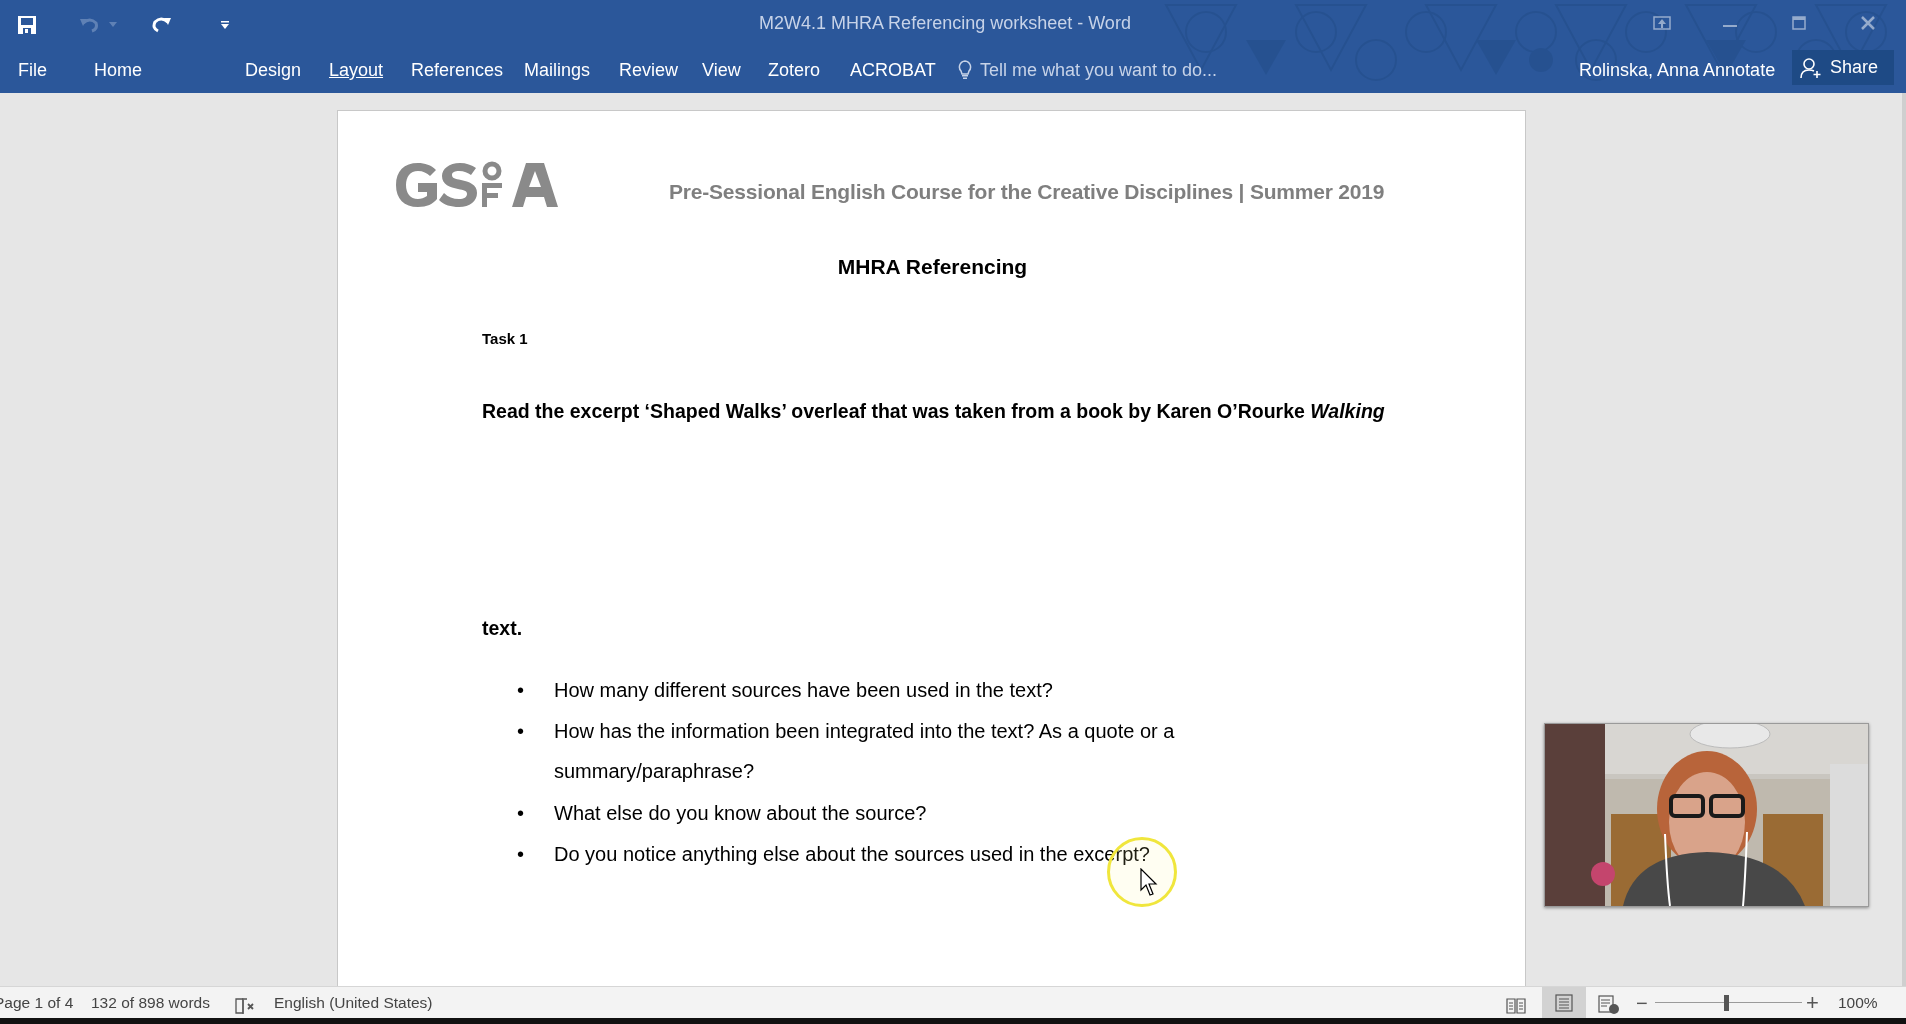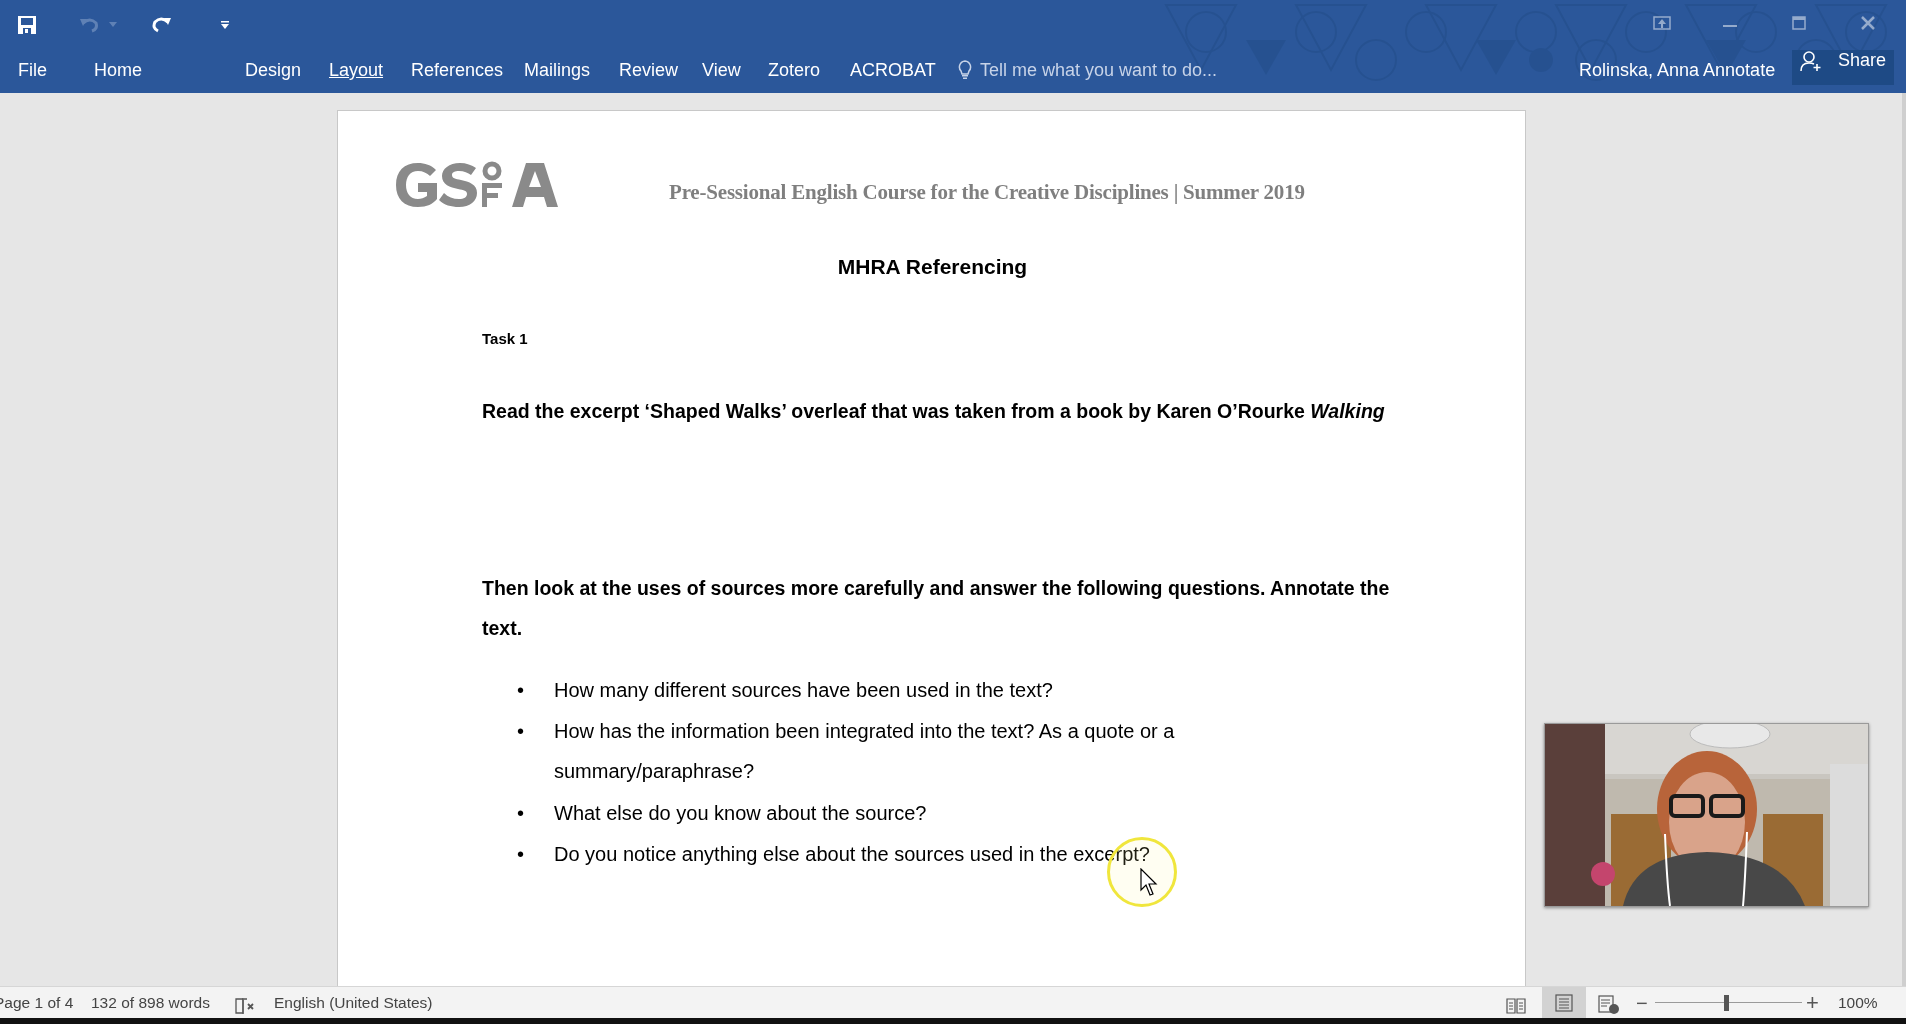--- a/index.html
+++ b/index.html
@@ -6,26 +6,26 @@
   body { width:1906px; height:1024px; position:relative; overflow:hidden; background:#e6e6e6; font-family:"DejaVu Sans", sans-serif; }
   .titlebar { position:absolute; left:0; top:0; width:1906px; height:93px; background:#2b579a; color:#fff; overflow:hidden; }
   .titlebar .pattern { position:absolute; right:0; top:0; width:760px; height:93px; opacity:0.35; }
   .qat-btn { position:absolute; top:0; width:30px; height:30px; display:flex; align-items:center; justify-content:center; }
   .win-title { position:absolute; top:13px; left:0; width:1890px; text-align:center; font-size:18px; color:#c7d3e8; font-family:"Liberation Sans", sans-serif; }
   .win-ctrl { position:absolute; top:8px; width:40px; height:30px; display:flex; align-items:center; justify-content:center; opacity:0.5; }
   .tabs { position:absolute; top:55px; left:0; height:30px; display:flex; align-items:center; font-family:"Liberation Sans", sans-serif; font-size:18px; }
   .tab { position:absolute; top:0; height:30px; line-height:30px; color:#fff; white-space:nowrap; }
   .tellme { position:absolute; top:55px; left:958px; height:30px; display:flex; align-items:center; gap:8px; color:#c7d3e8; font-family:"Liberation Sans", sans-serif; font-size:18px; }
   .user { position:absolute; top:55px; left:1579px; height:30px; line-height:30px; color:#fff; font-family:"Liberation Sans", sans-serif; font-size:18px; }
-  .share { position:absolute; top:50px; left:1792px; width:102px; height:35px; background:#1e4a85; display:flex; gap:16px; padding-left:8px; box-sizing:border-box; color:#fff; font-family:"Liberation Sans", sans-serif; font-size:18px; }
+  .share { position:absolute; top:50px; left:1792px; width:102px; height:35px; background:#1e4a85; display:flex; align-items:center; gap:8px; padding-left:8px; box-sizing:border-box; color:#fff; font-family:"Liberation Sans", sans-serif; font-size:18px; }
   .workspace { position:absolute; left:0; top:93px; width:1902px; height:893px; background:#e6e6e6; }
   .vscroll { position:absolute; left:1902px; top:93px; width:4px; height:893px; background:#cfcfcf; }
   .page { position:absolute; left:337px; top:110px; width:1189px; height:900px; background:#fff; border:1px solid #c8c8c8; box-sizing:border-box; }
   .logo { position:absolute; left:56px; top:50px; width:178px; height:48px; }
-  .hdr-text { position:absolute; left:331px; top:69px; font-family:Liberation Serif, serif; font-weight:bold; font-size:21px; color:#7f7f7f; white-space:nowrap; letter-spacing:-0.2px; }
+  .hdr-text { position:absolute; left:331px; top:69px; font-family:Liberation Sans, sans-serif; font-weight:bold; font-size:21px; color:#7f7f7f; white-space:nowrap; letter-spacing:-0.2px; }
   .doc { position:absolute; left:144px; font-family:"Liberation Sans", sans-serif; color:#000; font-size:19.5px; white-space:nowrap; }
   .b { font-weight:bold; }
   .i { font-style:italic; }
   .title-c { position:absolute; left:0; width:1189px; text-align:center; top:144px; font-family:"Liberation Sans", sans-serif; font-weight:bold; font-size:21px; }
   .bullet { position:absolute; left:179px; font-family:"Liberation Sans", sans-serif; font-size:20px; }
   .cursor-ring { position:absolute; left:1107px; top:837px; width:70px; height:70px; border:3px solid #f0e63c; border-radius:50%; box-sizing:border-box; background:rgba(255,250,150,0.12); }
   .webcam { position:absolute; left:1544px; top:723px; width:323px; height:182px; border:1px solid #9a9a9a; box-shadow:0 1px 3px rgba(0,0,0,0.4); overflow:hidden; background:#b9b4ac; }
   .statusbar { position:absolute; left:0; top:986px; width:1906px; height:32px; background:#f3f3f3; border-top:1px solid #d6d6d6; font-family:"Liberation Sans", sans-serif; font-size:15.5px; color:#444; }
   .sb-item { position:absolute; top:0; height:32px; line-height:32px; white-space:nowrap; }
   .blackstrip { position:absolute; left:0; top:1018px; width:1906px; height:6px; background:#111; }
@@ -86,20 +86,21 @@
         <polygon points="22,4 15,4 19,11" fill="#fff"></polygon>
       </svg>
   </div>
   <div class="qat-btn" style="left:215px; top:10px; width:20px;">
     <svg width="10" height="10" viewBox="0 0 10 10">
         <rect x="1" y="1" width="8" height="1.5" fill="#fff"></rect>
         <polygon points="1,4 9,4 5,9" fill="#fff"></polygon>
       </svg>
   </div>
 
+  <div class="win-title">M2W4.1 MHRA Referencing worksheet - Word</div>
 
   <div class="win-ctrl" style="left:1642px;">
     <svg width="18" height="14" viewBox="0 0 18 14">
         <rect x="1" y="1" width="16" height="12" fill="none" stroke="#fff" stroke-width="1.5"></rect>
         <polygon points="9,3 5,8 13,8" fill="#fff"></polygon>
         <rect x="8" y="7" width="2" height="5" fill="#fff"></rect>
       </svg>
   </div>
   <div class="win-ctrl" style="left:1710px;">
     <svg width="14" height="14" viewBox="0 0 14 14">
@@ -172,21 +173,20 @@
 
   <div class="title-c">MHRA Referencing</div>
 
   <div class="doc b" style="top:219px; font-size:15px;">Task 1</div>
 
   <div class="doc b" style="top:289px;">
     <span>Read the excerpt ‘Shaped Walks’ overleaf that was taken from a book by Karen O’Rourke </span><span class="i">Walking</span>
   </div>
 
 
-  <div class="doc b" style="top:466px;">Then look at the uses of sources more carefully and answer the following questions. Annotate the</div>
   <div class="doc b" style="top:506px;">text.</div>
 
   <div>
     <div class="bullet" style="top:568px;">•</div>
     <div class="doc" style="left:216px; top:568px; font-size:20px;">How many different sources have been used in the text?</div>
 
     <div class="bullet" style="top:609px;">•</div>
     <div class="doc" style="left:216px; top:609px; font-size:20px;">How has the information been integrated into the text? As a quote or a</div>
     <div class="doc" style="left:216px; top:649px; font-size:20px;">summary/paraphrase?</div>
 

